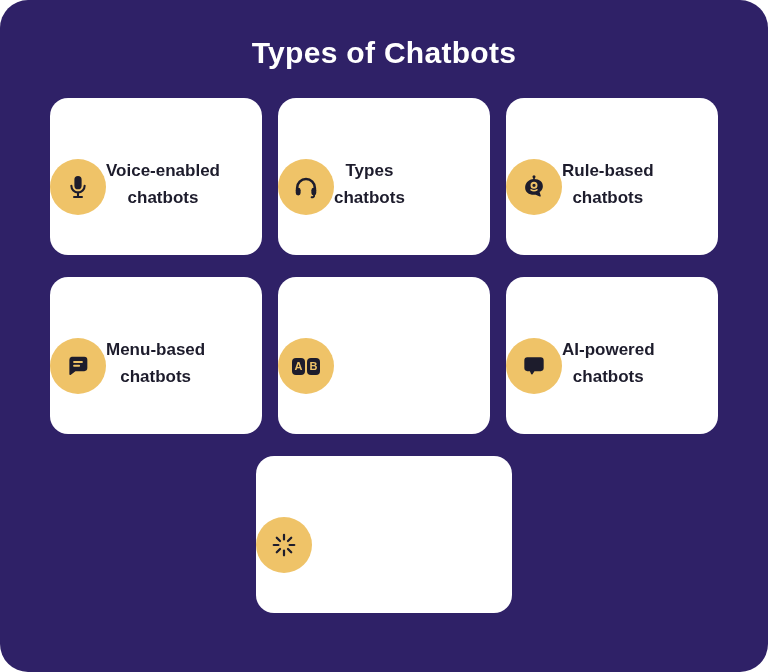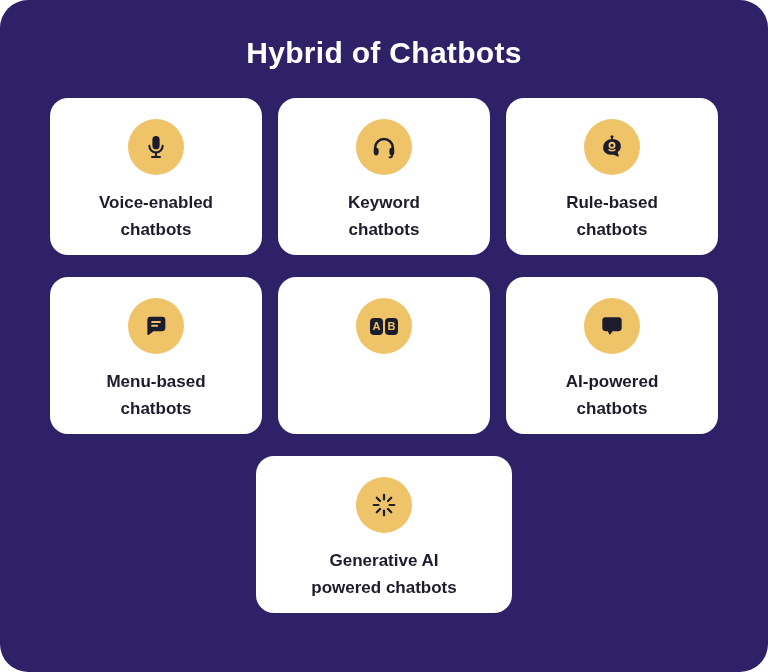--- a/index.html
+++ b/index.html
@@ -1,34 +1,34 @@
 <!DOCTYPE html>
 <html><head>
 <meta charset="utf-8">
 <style>
   html,body{margin:0;padding:0;background:#ffffff;}
   .page{position:relative;width:768px;height:672px;font-family:"Liberation Sans",sans-serif;}
   .panel{position:absolute;inset:0;background:#2F2167;border-radius:28px;overflow:hidden;}
   .title{margin:36px 0 0;text-align:center;color:#ffffff;font-size:30px;font-weight:700;letter-spacing:.3px;}
   .rows{padding:0 50px;margin-top:28px;}
   .row{display:flex;gap:16px;justify-content:center;margin-bottom:22px;}
-  .card{background:#ffffff;border-radius:18px;width:256px;height:157px;display:flex;flex-direction:column;align-items:center;box-sizing:border-box;}
+  .card{background:#ffffff;border-radius:18px;width:256px;height:157px;display:flex;flex-direction:row;align-items:center;box-sizing:border-box;}
   .circle{width:56px;height:56px;border-radius:50%;background:#EFC368;color:#1D1C2C;display:flex;align-items:center;justify-content:center;margin-top:21px;flex:0 0 auto;}
   .label{margin-top:14px;font-size:17px;font-weight:700;color:#1D1C2C;text-align:center;line-height:27px;}
   .ab-wrap{display:flex;gap:2px;}
   .ab-block{width:13px;height:17px;background:#1D1C2C;color:#EFC368;border-radius:4px;font-size:11px;font-weight:700;display:flex;align-items:center;justify-content:center;line-height:1;}
   svg{display:block;}
 </style>
 </head>
 <body>
 
 <div class="page">
   <div class="panel">
 
-    <h1 class="title">Hybrid of Chatbots</h1>
+    <h1 class="title">Types of Chatbots</h1>
 
     <div class="rows">
 
       <div class="row">
 
         <div class="card">
           <div class="circle">
             <svg width="28" height="28" viewBox="0 0 24 24">
               <path fill="currentColor" d="M12 2.6a3.1 3.1 0 0 1 3.1 3.1v5.2a3.1 3.1 0 0 1-6.2 0V5.7A3.1 3.1 0 0 1 12 2.6z"></path>
               <path fill="none" stroke="currentColor" stroke-width="1.8" stroke-linecap="round" d="M6.3 11a5.7 5.7 0 0 0 11.4 0"></path>
@@ -45,21 +45,21 @@
         <div class="card">
           <div class="circle">
             <svg width="28" height="28" viewBox="0 0 24 24">
               <path fill="none" stroke="currentColor" stroke-width="2.2" d="M4.4 14.5v-1.7a7.6 7.6 0 0 1 15.2 0v1.7"></path>
               <rect x="3.2" y="12.6" width="4.2" height="6.6" rx="2.1" fill="currentColor"></rect>
               <rect x="16.6" y="12.6" width="4.2" height="6.6" rx="2.1" fill="currentColor"></rect>
               <path fill="none" stroke="currentColor" stroke-width="1.6" stroke-linecap="round" d="M19 19.2c0 1-0.9 1.6-2.2 1.6"></path>
             </svg>
           </div>
           <div class="label">
-            <span>Keyword</span><br>
+            <span>Types</span><br>
             <span>chatbots</span>
           </div>
         </div>
 
         <div class="card">
           <div class="circle">
             <svg width="28" height="28" viewBox="0 0 24 24">
               <circle cx="12" cy="3.2" r="1.3" fill="currentColor"></circle>
               <rect x="11.3" y="3.8" width="1.4" height="2" fill="currentColor"></rect>
               <path fill="currentColor" d="M12 5.2c4.8 0 7.6 2.6 7.6 6.1 0 2.1-1 3.9-2.8 5l1 3.1c.17.55-.4 1.03-.92.78l-3.4-1.62c-.47.07-.97.1-1.48.1-4.8 0-7.6-2.6-7.6-6.1S7.2 5.2 12 5.2z"></path>
@@ -124,23 +124,19 @@
                 <line x1="12" y1="16.8" x2="12" y2="20.8"></line>
                 <line x1="3.2" y1="12" x2="7.2" y2="12"></line>
                 <line x1="16.8" y1="12" x2="20.8" y2="12"></line>
                 <line x1="5.8" y1="5.8" x2="8.6" y2="8.6"></line>
                 <line x1="15.4" y1="15.4" x2="18.2" y2="18.2"></line>
                 <line x1="18.2" y1="5.8" x2="15.4" y2="8.6"></line>
                 <line x1="8.6" y1="15.4" x2="5.8" y2="18.2"></line>
               </g>
             </svg>
           </div>
-          <div class="label">
-            <span>Generative AI</span><br>
-            <span>powered chatbots</span>
-          </div>
         </div>
 
       </div>
 
     </div>
   </div>
 </div>
 
 </body></html>

